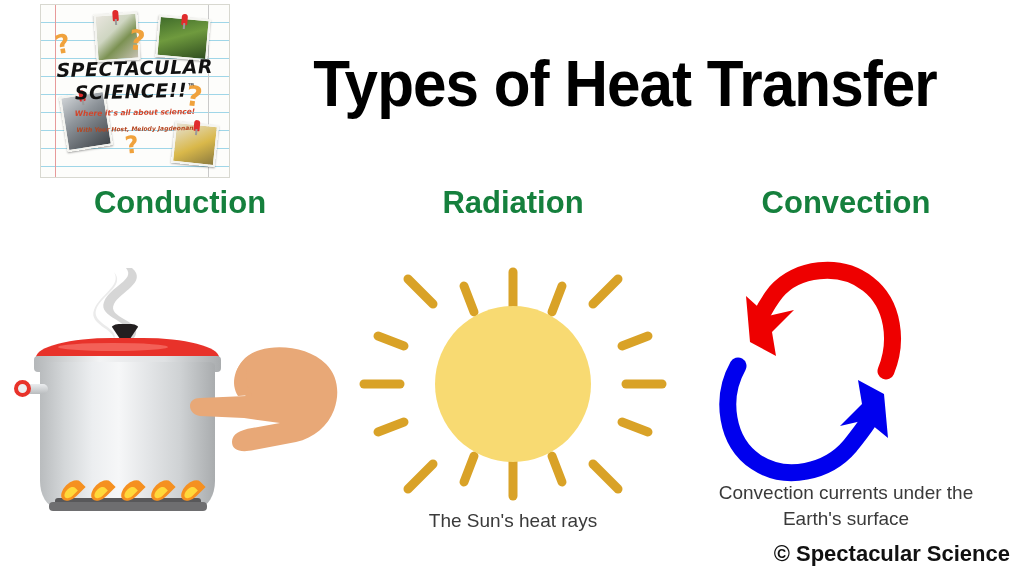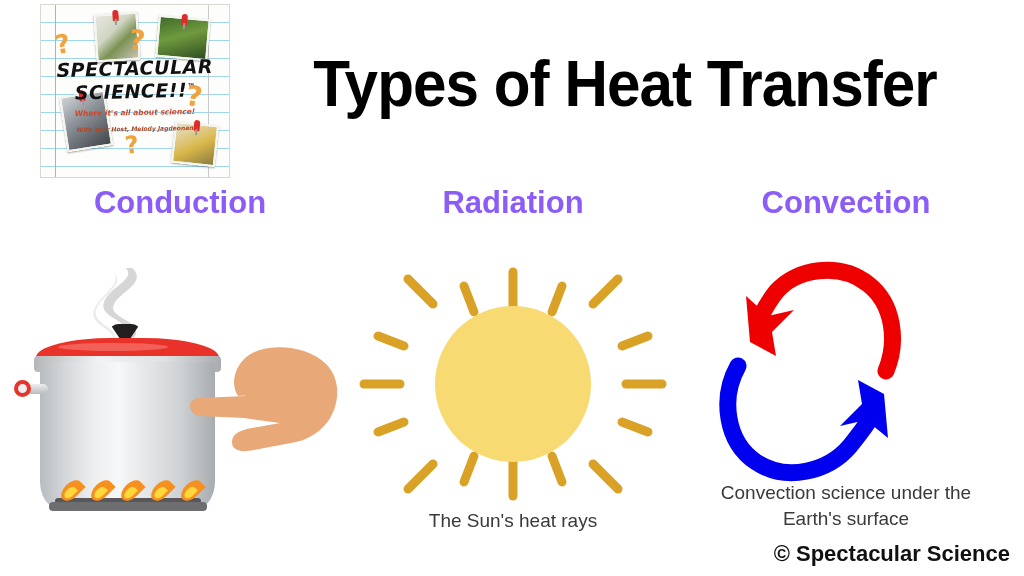--- a/index.html
+++ b/index.html
@@ -154,21 +154,21 @@
   }
   .col-1 { left: 10px;  width: 340px; }
   .col-2 { left: 352px; width: 322px; }
   .col-3 { left: 676px; width: 340px; }
 
   .col-heading {
     font-family: "Liberation Sans", sans-serif;
     font-weight: 700;
     font-size: 31px;
     line-height: 1.1;
-    color: #8b5cf6;
+    color: #15803d;
   }
   .col-caption {
     position: absolute;
     left: 0; right: 0;
     font-size: 19px;
     color: #3a3a3a;
     line-height: 1.35;
     font-family: "Liberation Sans", sans-serif;
   }
   .cap-1 { top: 322px; }
@@ -432,18 +432,18 @@
 
         <g fill="none" stroke="#0000ee" stroke-width="17" stroke-linecap="round">
           <path d="M62 120 C44 152 50 196 80 216 C110 236 152 226 174 200 C182 190 188 182 192 176"></path>
         </g>
         <path fill="#0000ee" d="M208 148 L212 192 L190 174 L164 180 L186 158 L182 134 Z"></path>
       </svg>
     </div>
   </div>
 
   <div class="col-caption cap-3">
-    <span>Convection science under the</span><br>
+    <span>Convection currents under the</span><br>
     <span>Earth's surface</span>
   </div>
 </div>
 
 <div class="copyright">© Spectacular Science</div>
 
 </body></html>

